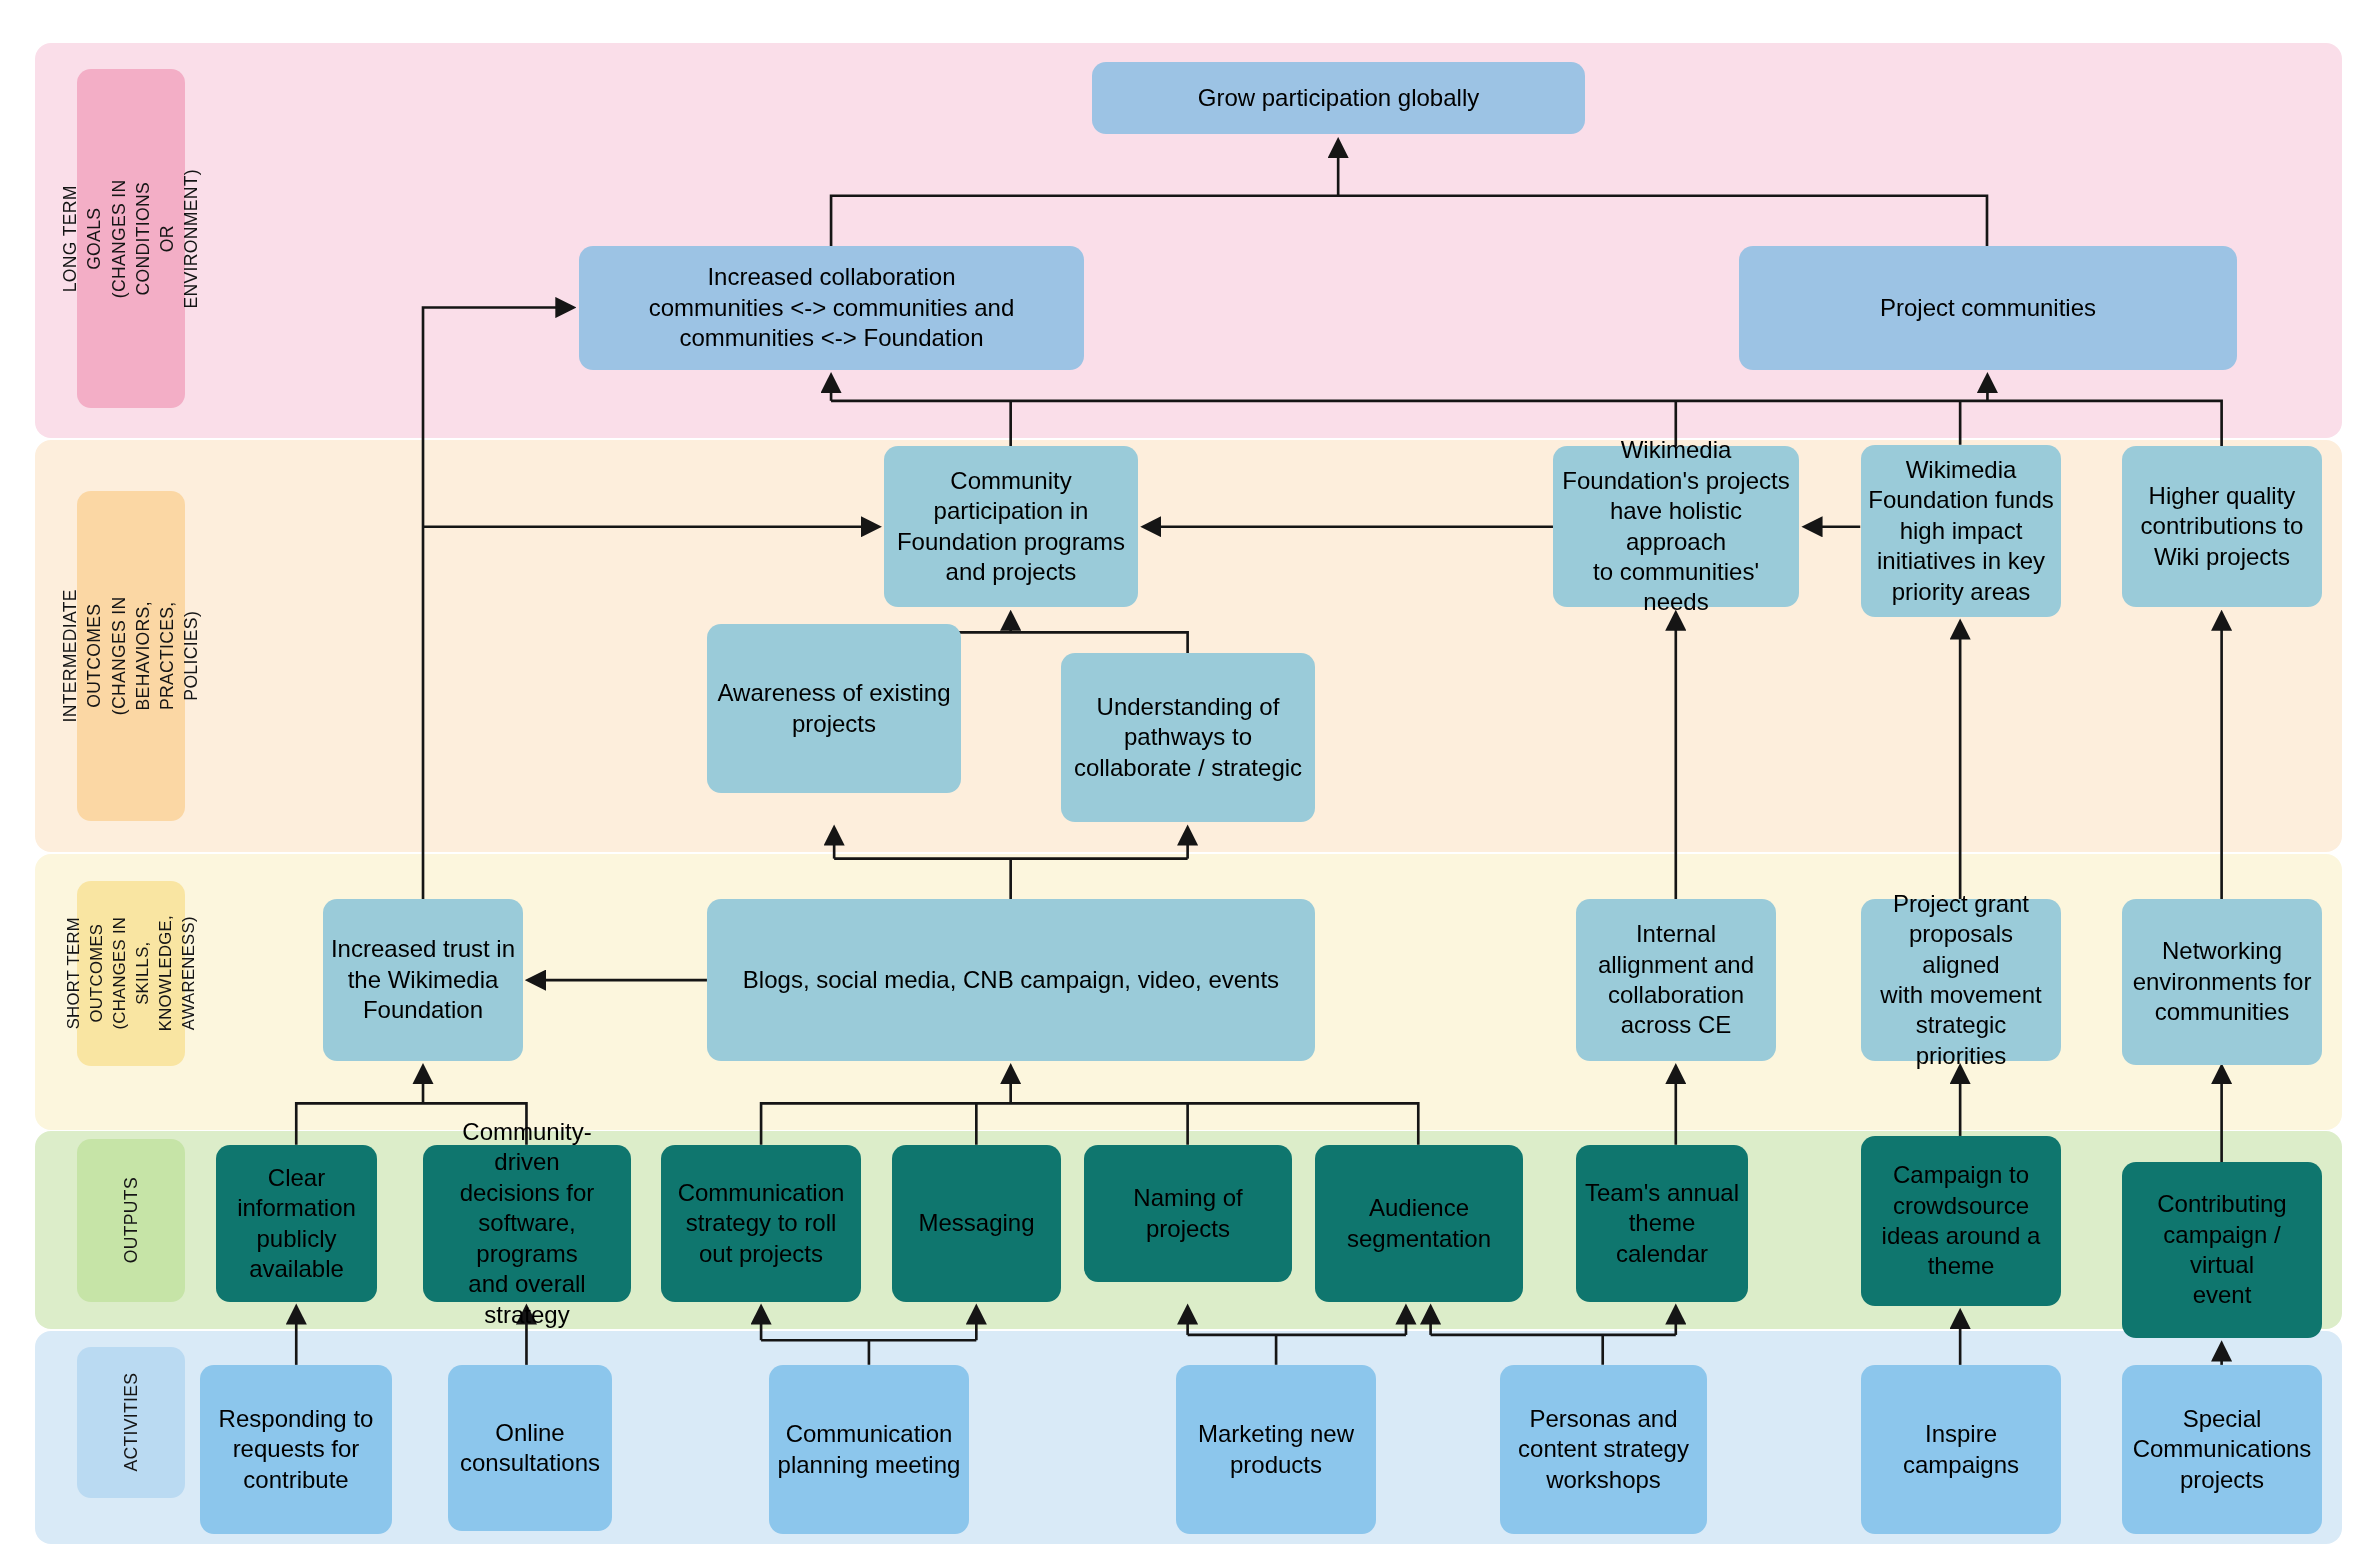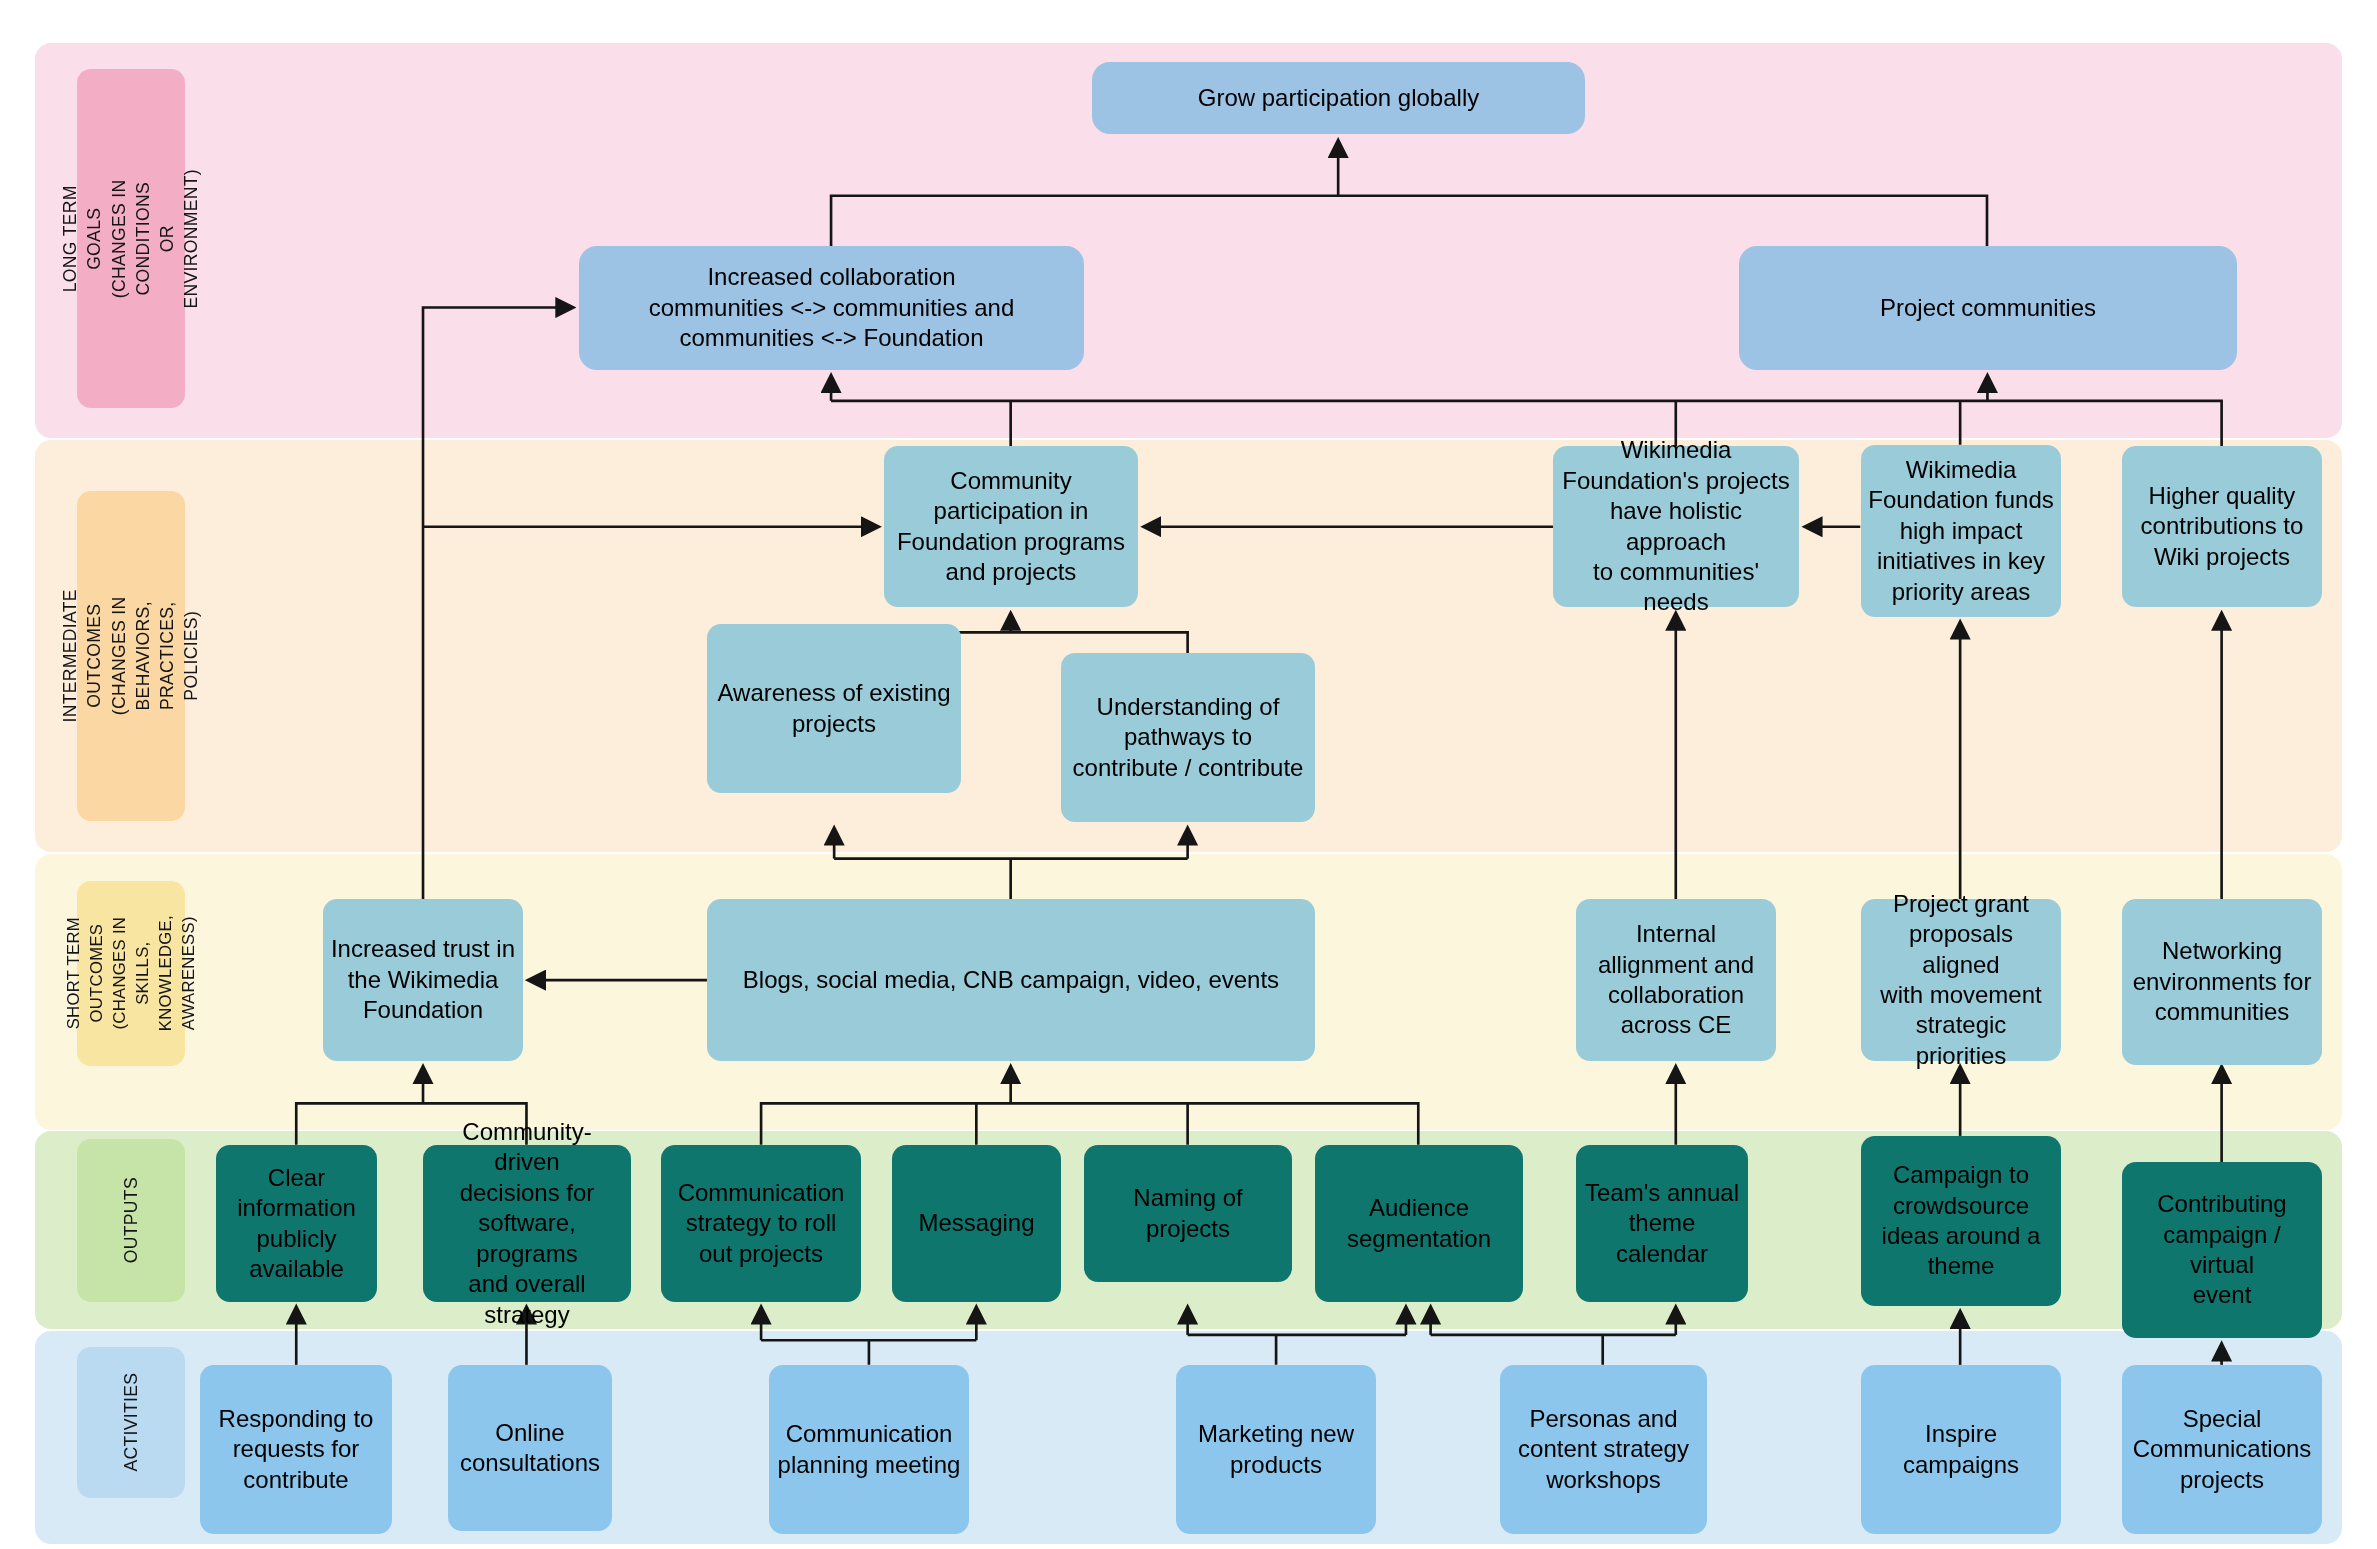--- a/index.html
+++ b/index.html
@@ -19,21 +19,21 @@
     font-size:17.6px; line-height:1.38; color:#151515; letter-spacing:0.3px; }
   .rl1 { left:77px; top:69px;   width:108px; height:339px; background:#f3aec6; }
   .rl2 { left:77px; top:491px;  width:108px; height:330px; background:#fbd7a4; }
   .rl3 { left:77px; top:881px; width:108px; height:185px; background:#f9e5a2; }
   .rl4 { left:77px; top:1139px; width:108px; height:163px; background:#c6e4a7; }
   .rl5 { left:77px; top:1347px; width:108px; height:151px; background:#badaf2; }
 
   .node { position:absolute; border-radius:14px; display:flex; align-items:center; justify-content:center;
     text-align:center; white-space:pre-line; font-size:24px; line-height:1.27; color:#000;
     padding:7px; box-sizing:border-box; z-index:4; }
-  .c-goal { background:#9cc3e4;border-radius:18px; }
+  .c-goal { background:#9cc3e4; }
   .c-teal { background:#9acbd9; }
   .c-out  { background:#0f766e; }
   .c-act  { background:#8cc6ec; }
 
   svg.wires { position:absolute; left:0; top:0; z-index:3; }
   svg.wires path { stroke:#151515; stroke-width:3; fill:none; }
 </style>
 </head>
 <body>
 
@@ -133,21 +133,21 @@
 high impact
 initiatives in key
 priority areas</div>
 <div class="node c-teal" style="left:2122px;top:446px;width:200px;height:161px">Higher quality
 contributions to
 Wiki projects</div>
 <div class="node c-teal" style="left:707px;top:624px;width:254px;height:169px">Awareness of existing
 projects</div>
 <div class="node c-teal" style="left:1061px;top:653px;width:254px;height:169px">Understanding of
 pathways to
-contribute / contribute</div>
+collaborate / strategic</div>
 
 <div class="node c-teal" style="left:323px;top:899px;width:200px;height:162px">Increased trust in
 the Wikimedia
 Foundation</div>
 <div class="node c-teal" style="left:707px;top:899px;width:608px;height:162px">Blogs, social media, CNB campaign, video, events</div>
 <div class="node c-teal" style="left:1576px;top:899px;width:200px;height:162px">Internal
 allignment and
 collaboration
 across CE</div>
 <div class="node c-teal" style="left:1861px;top:899px;width:200px;height:162px">Project grant

